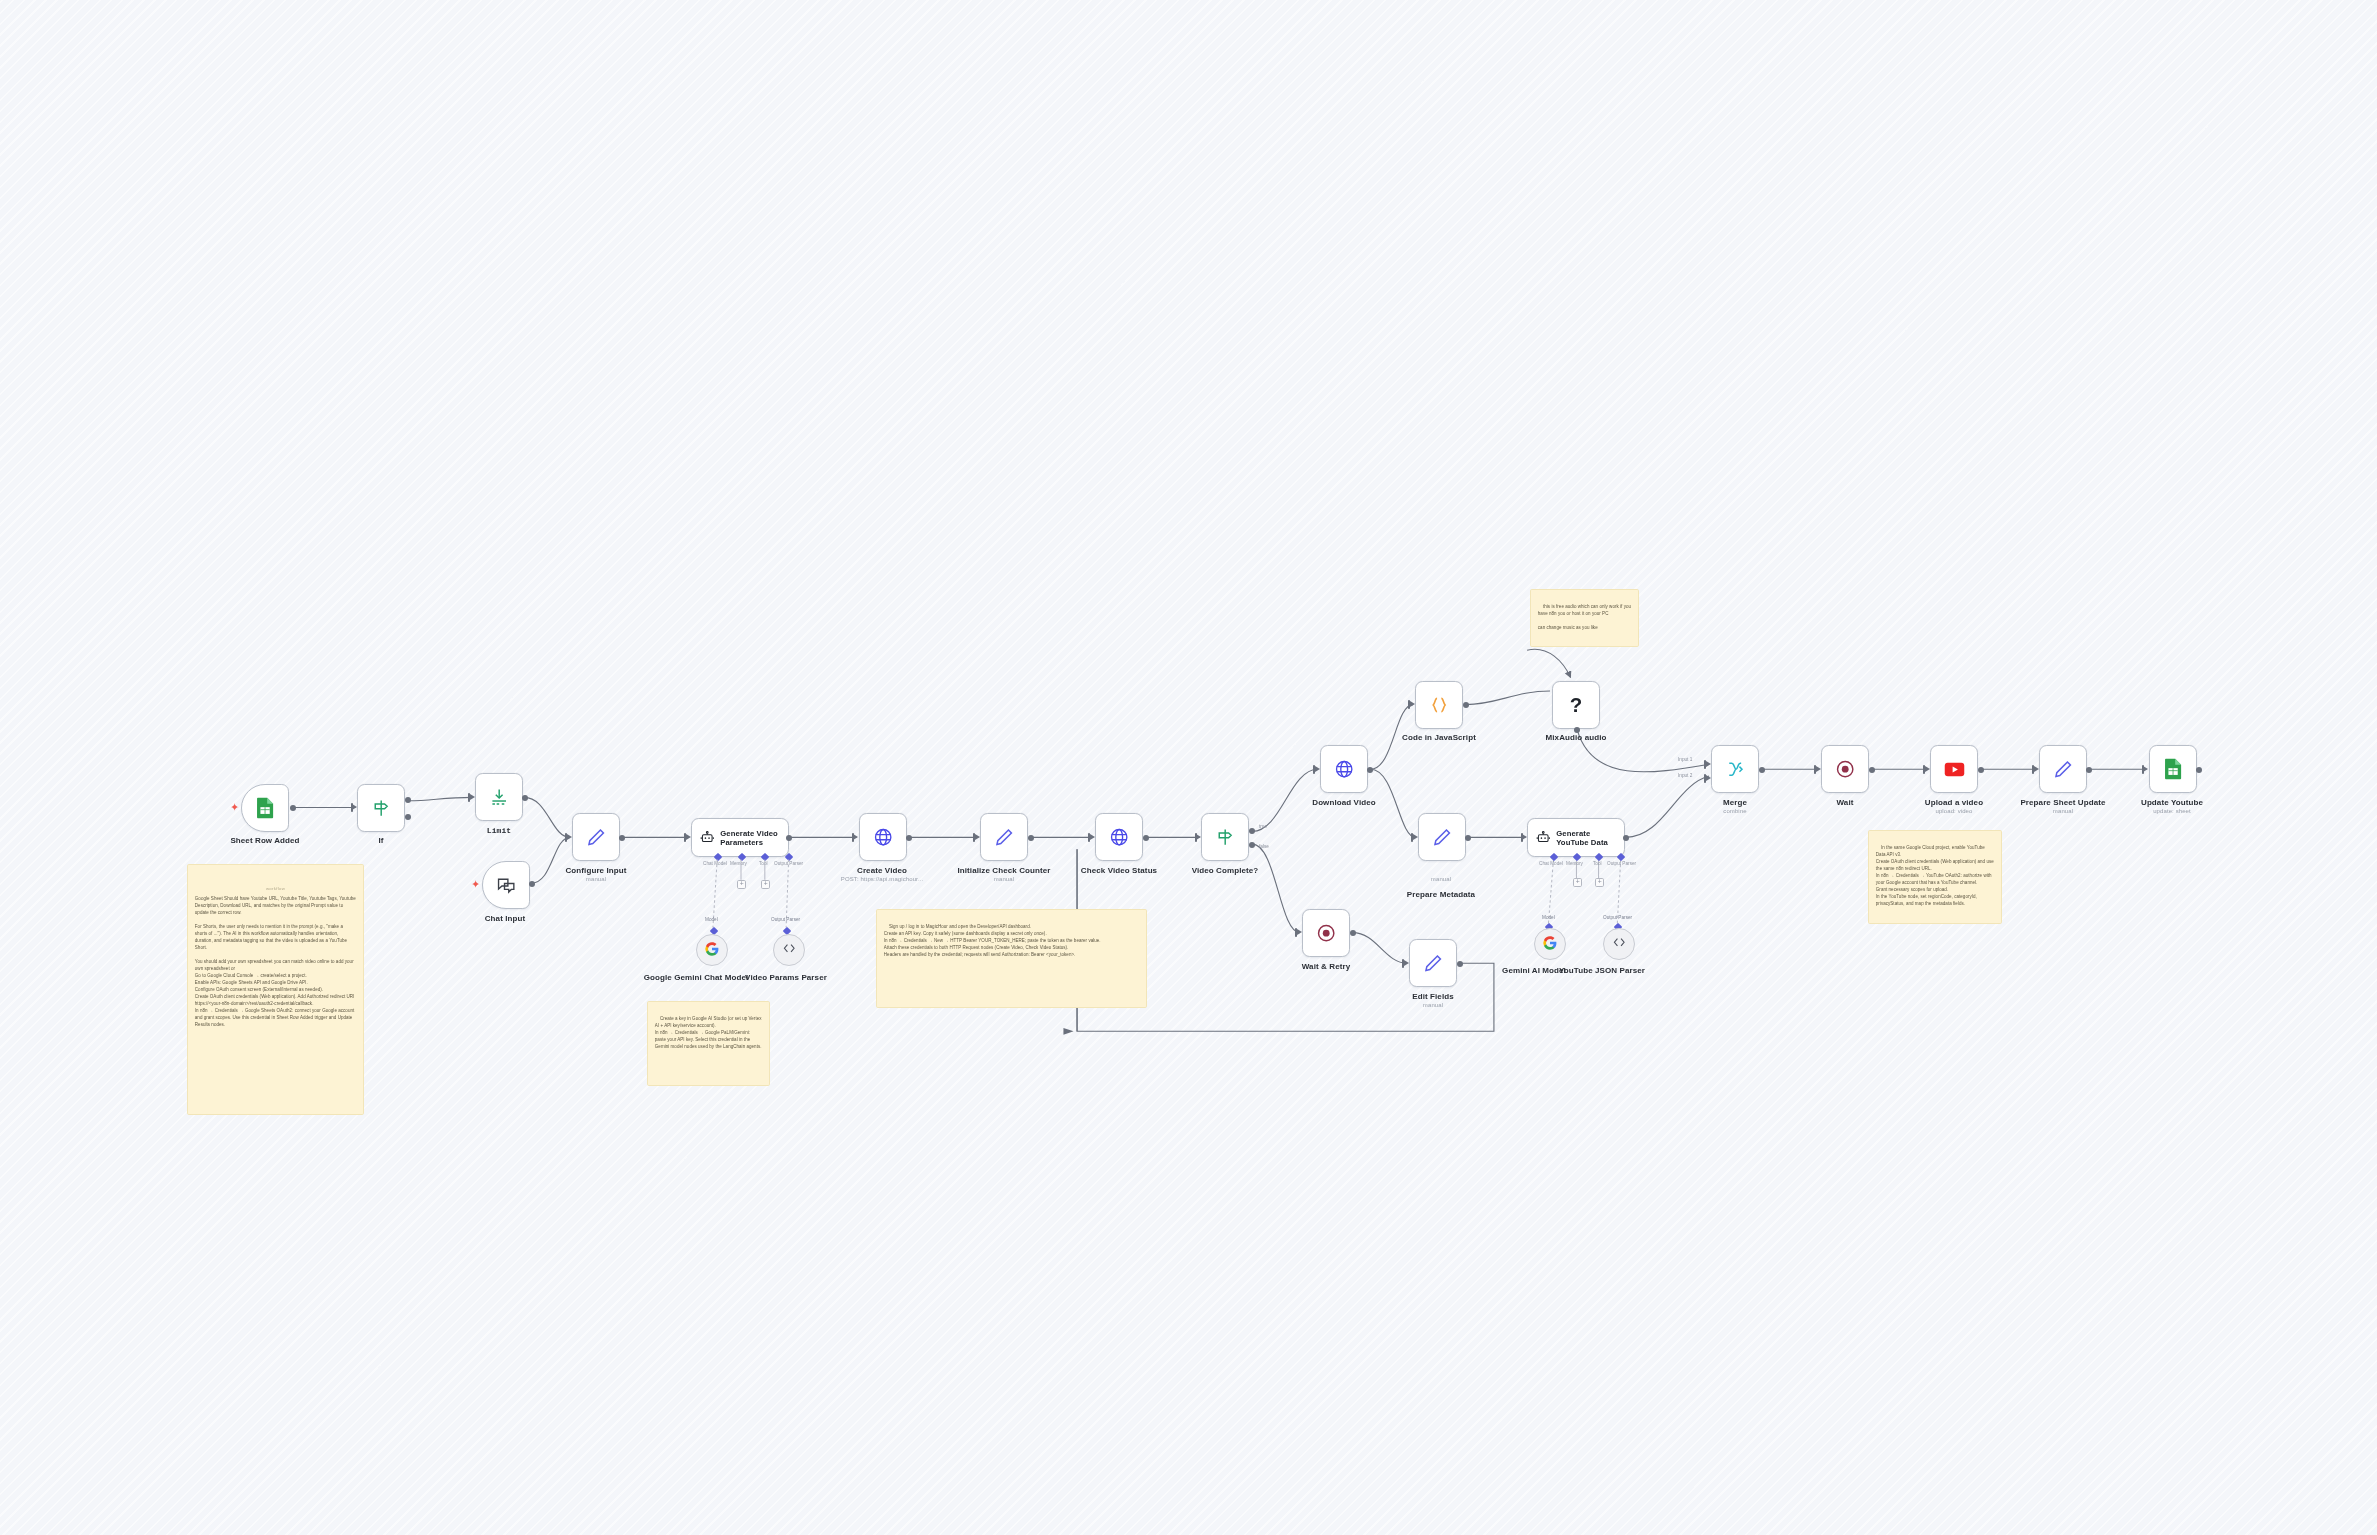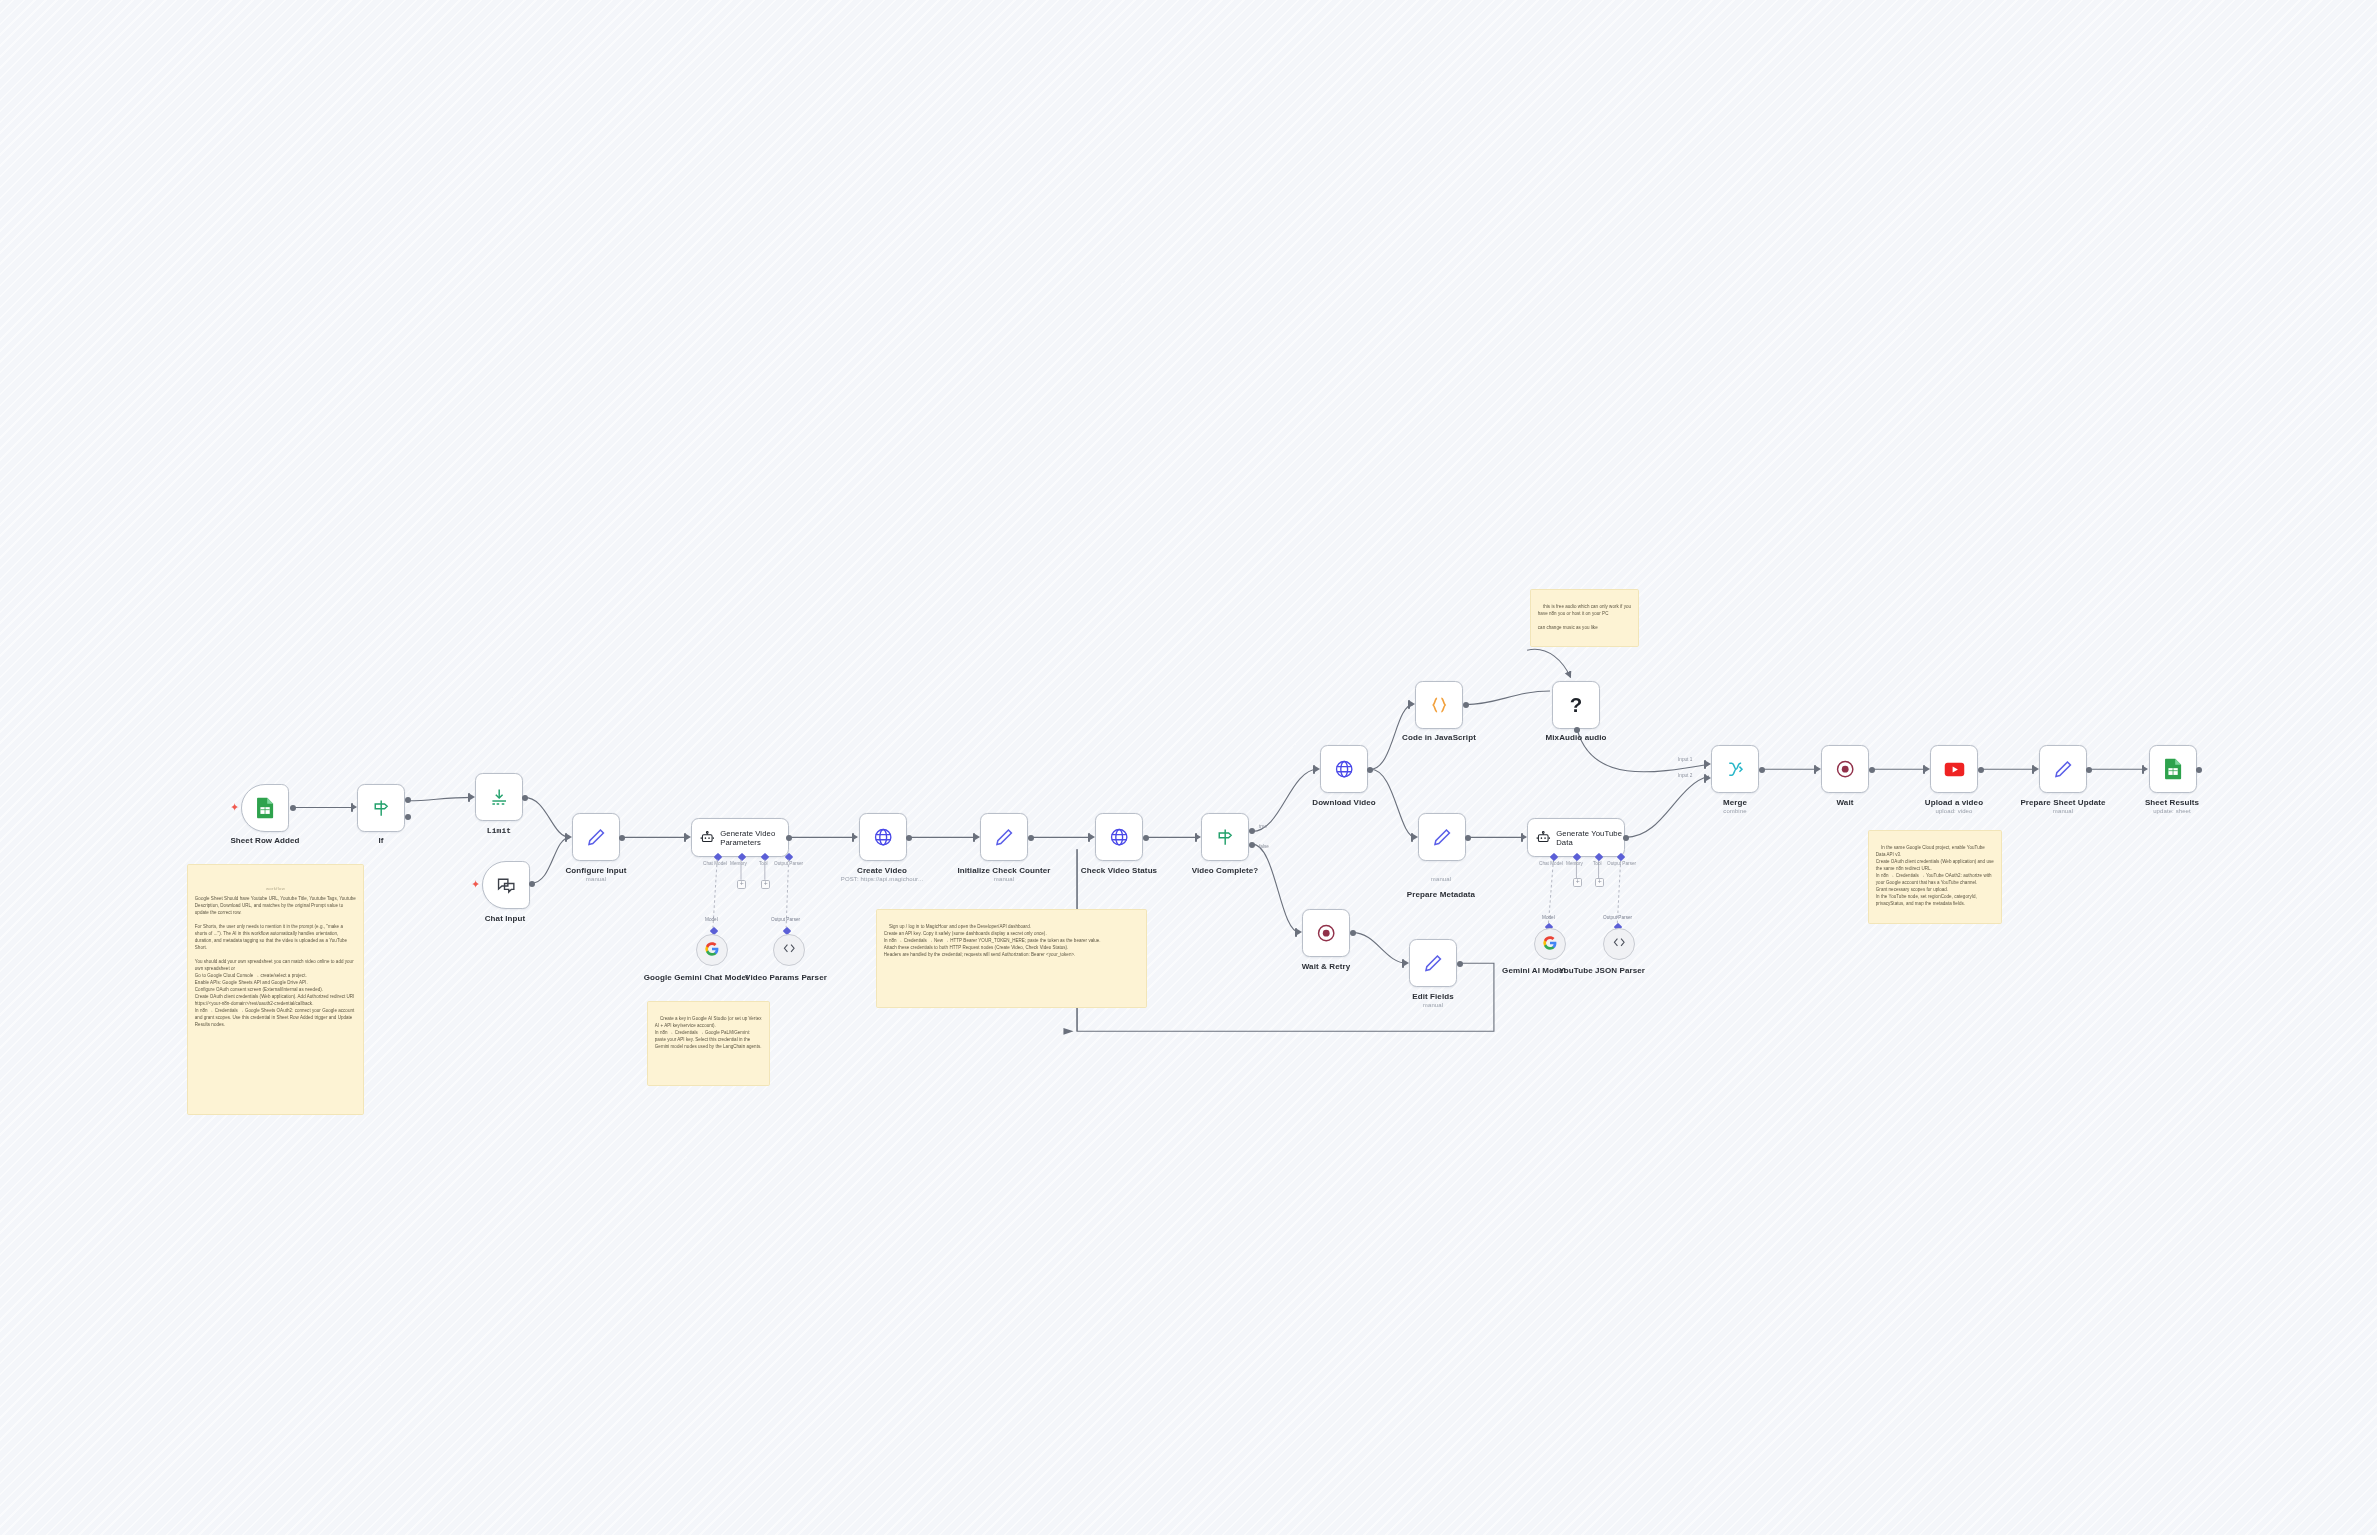--- a/index.html
+++ b/index.html
@@ -27,21 +27,21 @@
     border:1.3px solid #b9bfc9;
     border-radius:7.7px;
     display:flex; align-items:center; justify-content:center;
     box-shadow:0 0.9px 1.7px rgba(20,30,60,.07);
   }
   .node.sq { width:48px; height:48px; }
   .node.trigger { border-top-left-radius:25.5px; border-bottom-left-radius:25.5px; }
   .node.wide { width:98px; height:39px; justify-content:flex-start; padding-left:7.7px; gap:6px; }
   .node .glyph { display:flex; align-items:center; justify-content:center; }
   .node .agent-title {
-    font-size:7.7px; line-height:9px; color:#20242b; font-weight:400; letter-spacing:0.1px;
+    font-size:7.7px; line-height:9px; color:#20242b; font-weight:700; letter-spacing:0.1px;
   }
   .caption {
     position:absolute; text-align:center; width:170px;
     font-size:8px; color:#2b2f36; font-weight:600; letter-spacing:0.1px; line-height:9.4px;
   }
   .subcaption {
     position:absolute; text-align:center; width:170px;
     font-size:6px; color:#9aa0ab; letter-spacing:0.1px; line-height:7.7px;
   }
 
@@ -553,21 +553,21 @@
     <span class="glyph">
       <svg width="19" height="22" viewBox="0 0 22 26">
           <path d="M2 1h11l7 7v16a1 1 0 0 1-1 1H2a1 1 0 0 1-1-1V2a1 1 0 0 1 1-1z" fill="#2ea24d"></path>
           <path d="M13 1l7 7h-7z" fill="#7cd49a"></path>
           <rect x="5" y="12" width="11" height="8" fill="#fff"></rect>
           <rect x="5" y="14.6" width="11" height="0.9" fill="#2ea24d"></rect>
           <rect x="10" y="12" width="0.9" height="8" fill="#2ea24d"></rect>
         </svg>
     </span>
   </div>
-  <div class="caption" style="left:2087px;top:798px;">Sheet Results</div>
+  <div class="caption" style="left:2087px;top:798px;">Update Youtube</div>
   <div class="subcaption" style="left:2087px;top:808px;">update: sheet</div>
   <div class="dot" style="left:2196px;top:767px;"></div>
 
   <div class="sticky" style="left:187px;top:864px;width:177px;height:251px;">
     <span class="sticky-title">workflow</span><span>Google Sheet Should have Youtube URL, Youtube Title, Youtube Tags, Youtube Description, Download URL, and matches by the original Prompt value to update the correct row.
 
 For Shorts, the user only needs to mention it in the prompt (e.g., "make a shorts of ..."). The AI in this workflow automatically handles orientation, duration, and metadata tagging so that the video is uploaded as a YouTube Short.
 
 You should add your own spreadsheet you can match video online to add your own spreadsheet or
 Go to Google Cloud Console → create/select a project.

